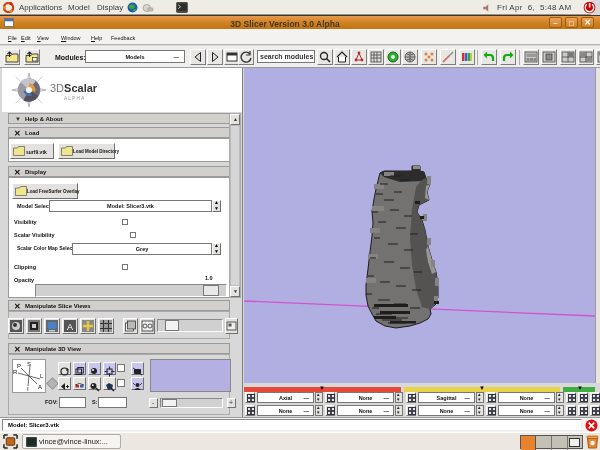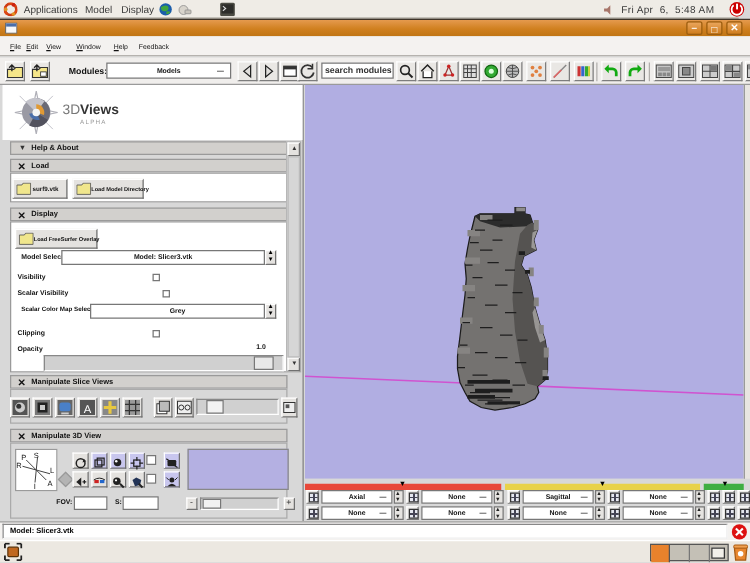--- a/index.html
+++ b/index.html
@@ -93,20 +93,21 @@
     <circle cx="10" cy="10" r="9" fill="#cc0000"></circle>
     <rect x="9" y="3" width="2.4" height="7" fill="#fff"></rect>
     <path d="M6 5 a6.5 6.5 0 1 0 8 0" stroke="#fff" stroke-width="2.2" fill="none"></path>
   </svg>
 </div>
 <div id="titlebar" class="abs">
   <svg class="abs" style="left:4px;top:2px" width="10" height="9" viewBox="0 0 12 11">
     <rect x="0.5" y="0.5" width="11" height="10" fill="#f8f8f8" stroke="#666"></rect>
     <rect x="1" y="1" width="10" height="3" fill="#4a6ea9"></rect>
   </svg>
+  <div id="title">3D Slicer Version 3.0 Alpha</div>
   <div class="tbtn" style="left:549px">–</div>
   <div class="tbtn" style="left:565px;font-size:8px;line-height:11px">□</div>
   <div class="tbtn" style="left:581px">✕</div>
 </div>
 <div id="menubar" class="abs">
   <span style="left:8px"><u>F</u>ile</span>
   <span style="left:21px"><u>E</u>dit</span>
   <span style="left:37px"><u>V</u>iew</span>
   <span style="left:61px"><u>W</u>indow</span>
   <span style="left:91px"><u>H</u>elp</span>
@@ -225,21 +226,21 @@
     <path d="M20 2 L23 17 L38 20 L23 23 L20 38 L17 23 L2 20 L17 17 Z" fill="none" stroke="#b0b0b8" stroke-width="1"></path>
     <path d="M6 6 L34 34 M34 6 L6 34" stroke="#c0c0c8" stroke-width="0.8"></path>
     <circle cx="20" cy="20" r="12" fill="#9a9aa4"></circle>
     <path d="M20 8 a12 12 0 0 1 10 18 l-10 -6 z" fill="#6a6a76"></path>
     <path d="M30 26 a12 12 0 0 1 -16 5 l6 -11 z" fill="#52525e"></path>
     <path d="M11 11 a12 12 0 0 1 16 -0.5 l-7 9.5 z" fill="#c4c4cc"></path>
     <path d="M20 13 a7 7 0 0 1 6.5 9 l-6.5 -2 z" fill="#e09a35"></path>
     <path d="M14 21 a7 7 0 0 0 9 5 l-3 -6 z" fill="#4a6ea9"></path>
     <circle cx="20" cy="20" r="3.2" fill="#f4f4f4"></circle>
   </svg>
-  <span class="abs" style="left:50px;top:14px;font-size:11px;color:#777">3D<b style="color:#333">Views</b></span>
+  <span class="abs" style="left:50px;top:14px;font-size:11px;color:#777">3D<b style="color:#333">Scalar</b></span>
   <span class="abs" style="left:64px;top:27px;font-size:5px;letter-spacing:1px;color:#999">ALPHA</span>
 
   <div class="sechead" style="top:45px">
       <span style="position:absolute;left:6px;top:2px;color:#333">▼</span>
       <span style="position:absolute;left:16px;top:2px">Help &amp; About</span>
     </div>
 
   <div class="sechead" style="top:59px;width:222px">
       <span style="position:absolute;left:5px;top:1px;font-size:8px">✕</span>
       <span style="position:absolute;left:16px;top:2px">Load</span>
@@ -536,20 +537,26 @@
   <svg class="abs" style="left:585px;top:1px" width="13" height="13" viewBox="0 0 14 14">
     <circle cx="7" cy="7" r="6.5" fill="#dd1111"></circle>
     <path d="M4 4 L10 10 M10 4 L4 10" stroke="#fff" stroke-width="1.8"></path>
   </svg>
 </div>
 <div id="taskbar" class="abs">
   <svg class="abs" style="left:3px;top:1px" width="15" height="15" viewBox="0 0 16 16">
     <path d="M1 1 h4 M1 1 v4 M15 1 h-4 M15 1 v4 M1 15 h4 M1 15 v-4 M15 15 h-4 M15 15 v-4" stroke="#222" stroke-width="1.6" fill="none"></path>
     <rect x="3.5" y="4" width="9" height="8" rx="1" fill="#c06820" stroke="#5a3208" stroke-width="1"></rect>
   </svg>
+  <div class="task" style="left:22px;width:99px">
+    <svg class="abs" style="left:3px;top:2px" width="11" height="10" viewBox="0 0 12 11">
+        <rect width="12" height="11" rx="1" fill="#3a4440"></rect>
+        <rect x="1" y="1.5" width="10" height="8" fill="#1e2a26"></rect>
+      </svg>
+    vince@vince-linux:...</div>
   <div class="abs" style="left:520px;top:2px;width:63px;height:14px;border:1px solid #555;background:#c4c0b6">
     <div class="abs" style="left:0;top:0;width:15px;height:14px;background:#e8822c;border-right:1px solid #555"></div>
     <div class="abs" style="left:16px;top:0;width:15px;height:14px;border-right:1px solid #777"></div>
     <div class="abs" style="left:32px;top:0;width:15px;height:14px;border-right:1px solid #777"></div>
     <div class="abs" style="left:48px;top:2px;width:11px;height:9px;background:#f2f0ea;border:1px solid #333"></div>
   </div>
   <svg class="abs" style="left:586px;top:2px" width="13" height="14" viewBox="0 0 13 14">
     <path d="M1.5 3 h10 l-1 10 h-8 z" fill="#e8872f" stroke="#a85a10" stroke-width="1"></path>
     <rect x="1" y="1" width="11" height="2.5" rx="1" fill="#f0a050" stroke="#a85a10" stroke-width="0.8"></rect>
     <circle cx="6.5" cy="8" r="2.2" fill="#fff"></circle>

